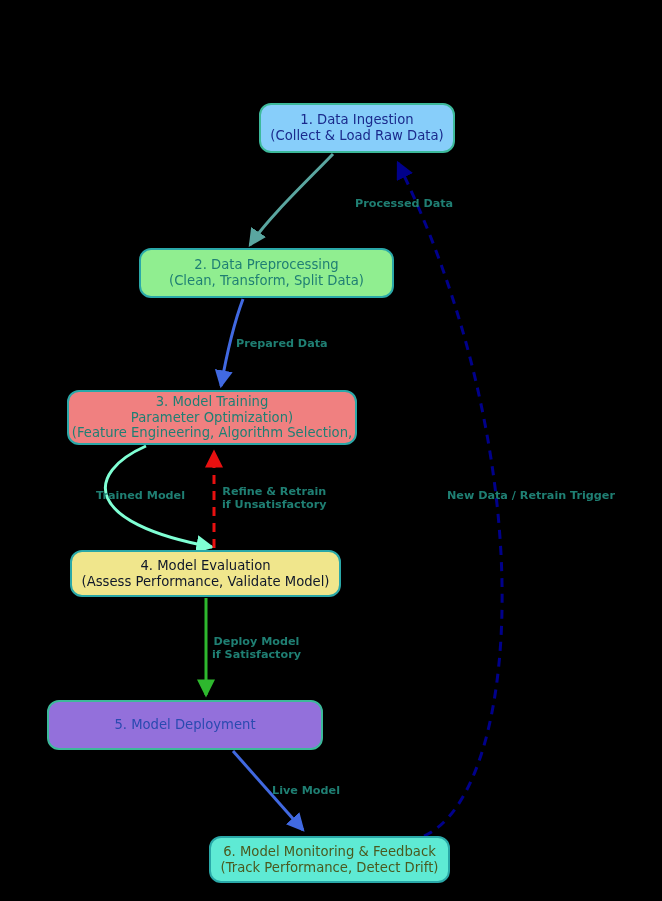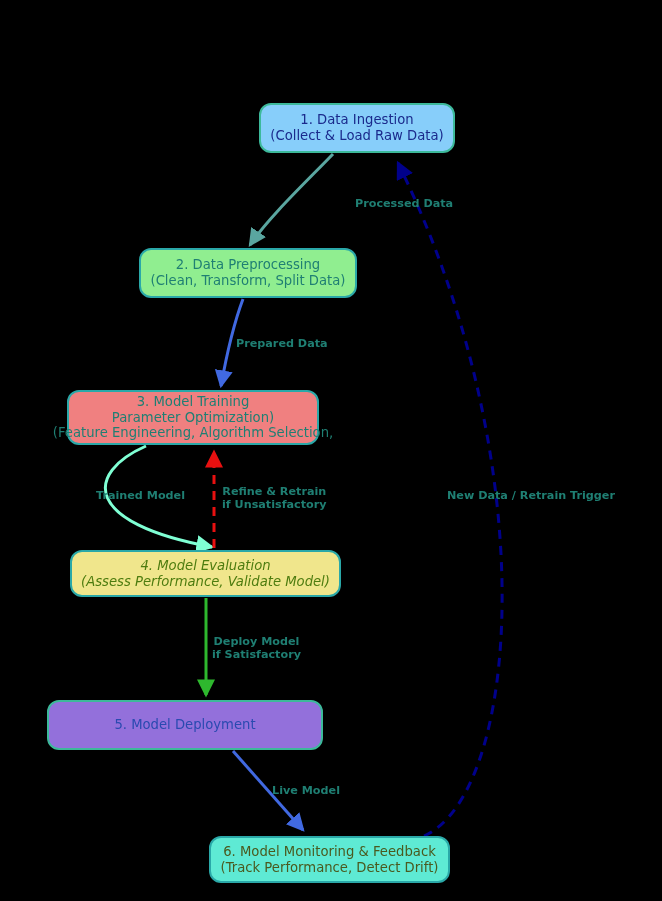--- a/index.html
+++ b/index.html
@@ -94,32 +94,32 @@
     <path d="M 233 718 L 303 797" fill="none" stroke="#4169e1" stroke-width="3" marker-end="url(#ah-blue)"></path>
 
     <path d="M 424 803 C 520 760, 545 430, 398 130" fill="none" stroke="#00008b" stroke-width="3" stroke-dasharray="9,7" marker-end="url(#ah-navy)"></path>
   </svg>
 
   <div class="node" style="left:259px; top:70px; width:196px; height:50px; background:#87cefa; border-color:#3cb99a; color:#1a2a8c;">
     <span class="ln">1. Data Ingestion</span>
     <span class="ln">(Collect &amp; Load Raw Data)</span>
   </div>
 
-  <div class="node" style="left:139px; top:215px; width:218px; height:50px; background:#90ee90; border-color:#2aa8a8; color:#1f7f73;">
+  <div class="node" style="left:139px; top:215px; width:255px; height:50px; background:#90ee90; border-color:#2aa8a8; color:#1f7f73;">
     <span class="ln">2. Data Preprocessing</span>
     <span class="ln">(Clean, Transform, Split Data)</span>
   </div>
 
-  <div class="node" style="left:67px; top:357px; width:252px; height:55px; background:#f08080; border-color:#2aa8a8; color:#1f7f73;">
+  <div class="node" style="left:67px; top:357px; width:290px; height:55px; background:#f08080; border-color:#2aa8a8; color:#1f7f73;">
     <span class="ln">3. Model Training</span>
     <span class="ln">Parameter Optimization)</span>
     <span class="ln">(Feature Engineering, Algorithm Selection,</span>
   </div>
 
-  <div class="node" style="left:70px; top:517px; width:271px; height:47px; background:#f0e68c; border-color:#2aa8a8; color:#4d7c0f;font-style:italic;">
+  <div class="node" style="left:70px; top:517px; width:271px; height:47px; background:#f0e68c; border-color:#2aa8a8; color:#0f172a;">
     <span class="ln">4. Model Evaluation</span>
     <span class="ln">(Assess Performance, Validate Model)</span>
   </div>
 
   <div class="node" style="left:47px; top:667px; width:276px; height:50px; background:#9370db; border-color:#3cb99a; color:#2a4ab0;">
     <span class="ln">5. Model Deployment</span>
   </div>
 
   <div class="node" style="left:209px; top:803px; width:241px; height:47px; background:#5eead4; border-color:#2aa8a8; color:#4a5a1f;">
     <span class="ln">6. Model Monitoring &amp; Feedback</span>

